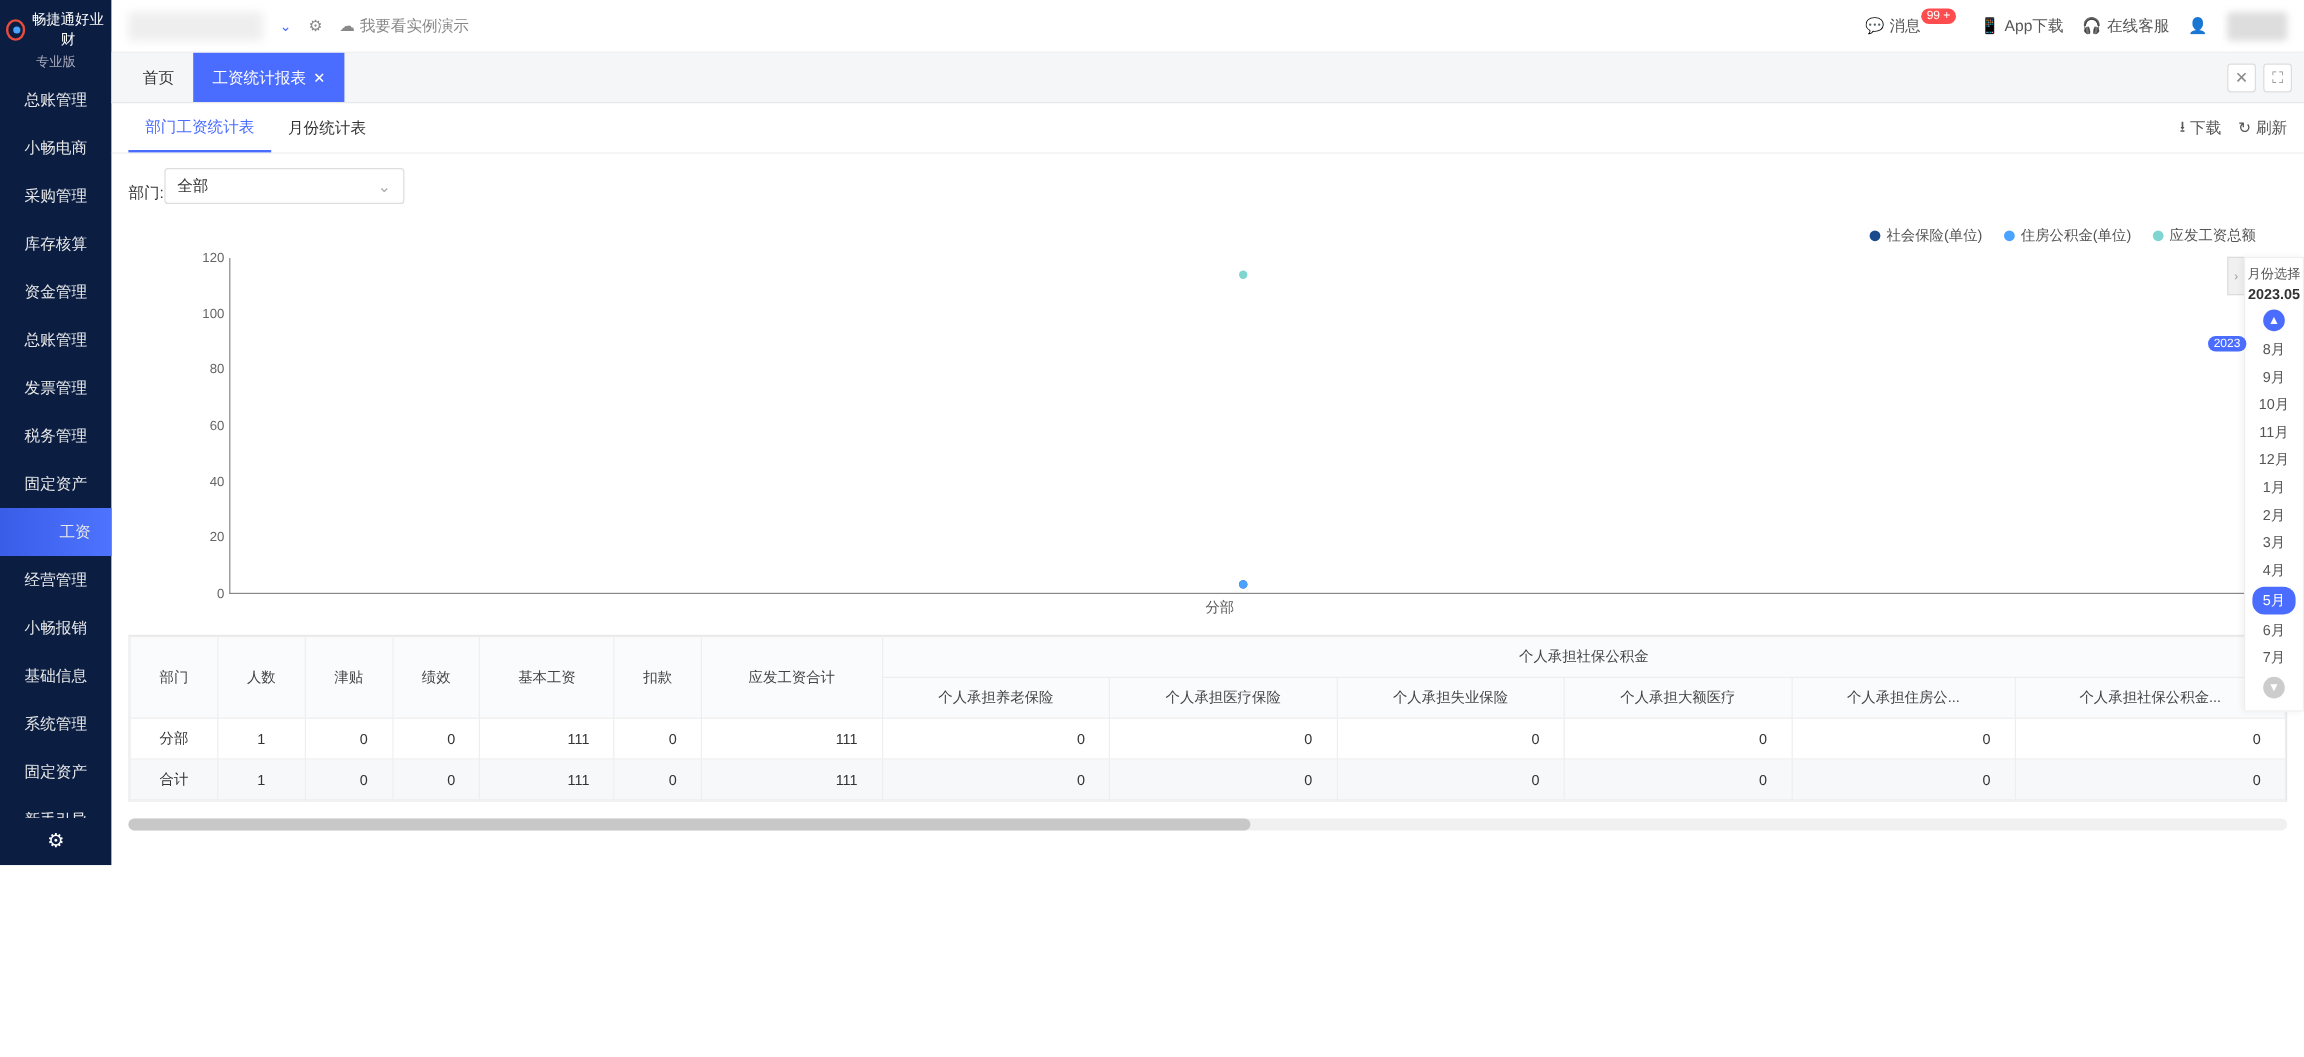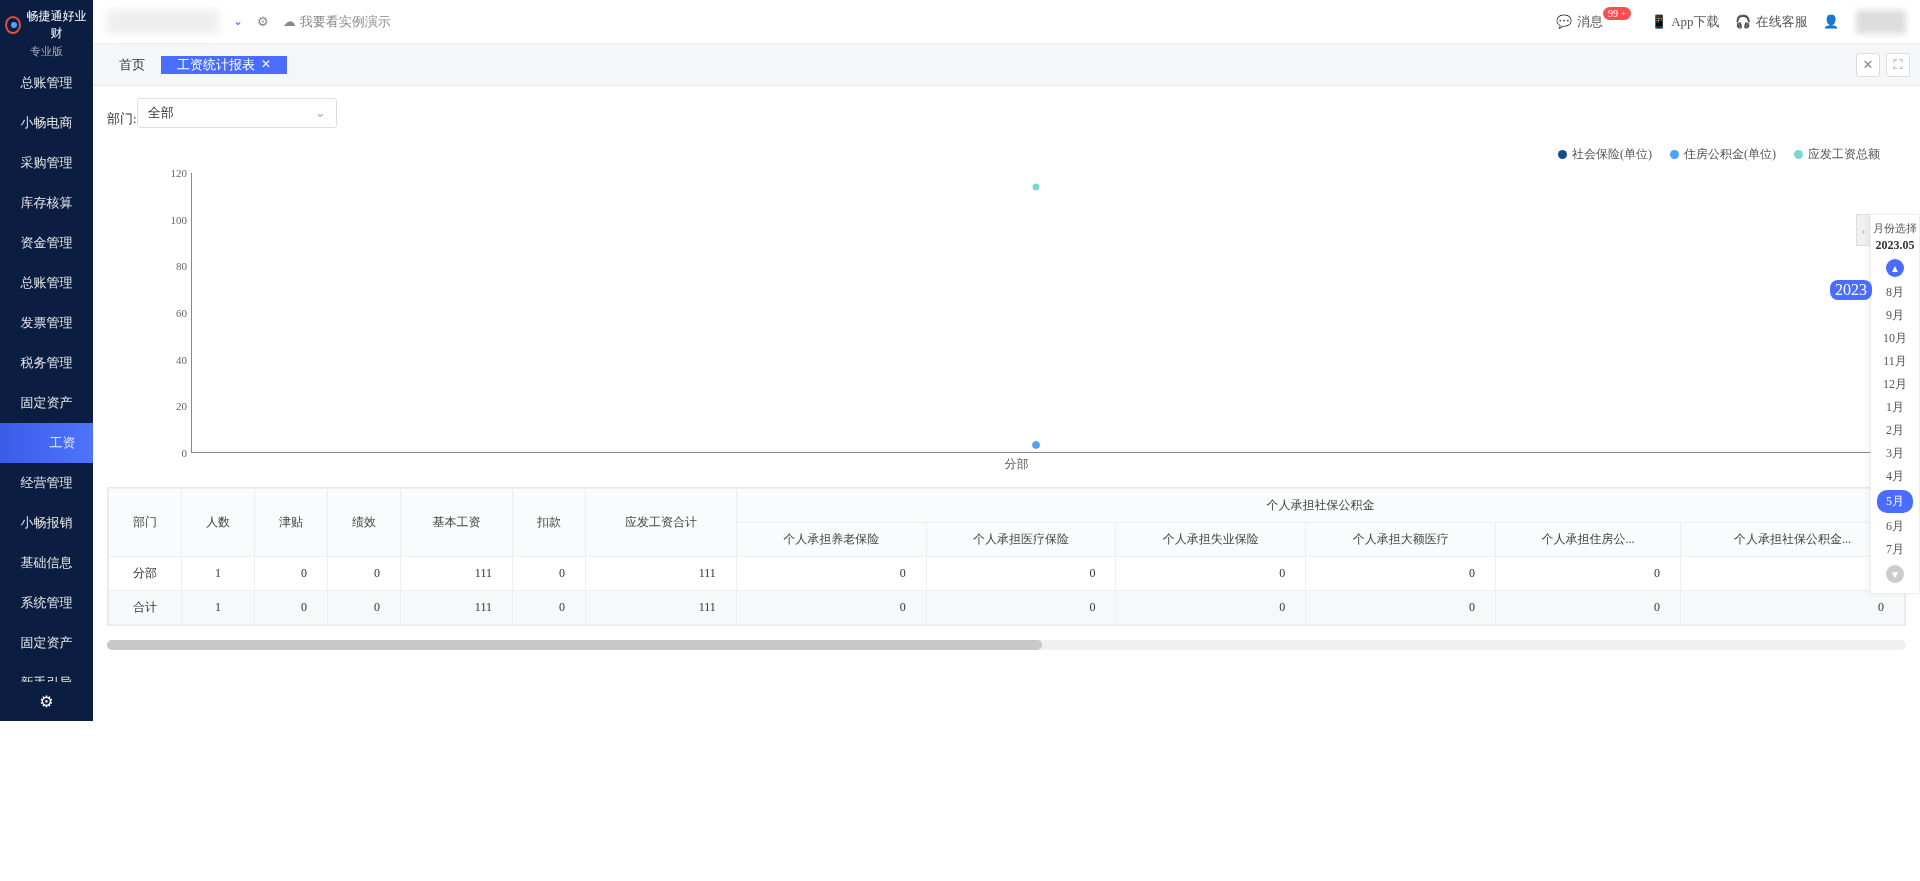--- a/index.html
+++ b/index.html
@@ -1,17 +1,17 @@
 <!DOCTYPE html>
 <html><head>
 <meta charset="utf-8">
 <style>
 * { box-sizing: border-box; margin: 0; padding: 0; }
 body { font-family: -apple-system, "Microsoft YaHei", sans-serif; font-size: 13px; color: #333; background: #fff; overflow: hidden; }
-.app { display: flex; height: 721px; width: 1920px; font-family: Liberation Serif, serif; }
+.app { display: flex; height: 721px; width: 1920px; }
 
 
 .sidebar { width: 93px; background: #0b1e42; color: #fff; display: flex; flex-direction: column; }
 .logo-block { padding: 8px 5px 4px; text-align: center; color: #fff; }
 .logo-row { display:flex; align-items:center; justify-content:center; gap:4px;}
 .logo-circle { width:18px; height:18px; border:2px solid #e74c3c; border-radius:50%; position:relative; }
 .logo-circle::after{content:""; position:absolute; width:6px;height:6px;background:#4aa3ff;border-radius:50%; top:4px; left:4px;}
 .logo-text { font-size:12px; }
 .logo-sub { font-size:11px; color:#aab; margin-top:2px;}
 .menu { flex:1; overflow:auto; }
@@ -77,21 +77,21 @@
 .fake-thumb { position:absolute; left:0; width:52%; height:100%; background:#c8c8c8; border-radius:5px;}
 
 
 .month-panel { position:absolute; right:0; top:128px; width:50px; background:#fff; border:1px solid #eee; box-shadow:-2px 0 6px rgba(0,0,0,0.05); text-align:center; padding:6px 0; font-size:12px;}
 .month-title{font-size:11px; color:#555;}
 .month-year{font-weight:600; margin:2px 0 6px;}
 .month-scroll-btn{width:18px;height:18px;background:#4a6cff;color:#fff;border-radius:50%;margin:4px auto;display:flex;align-items:center;justify-content:center;font-size:10px;cursor:pointer;}
 .month-scroll-btn.gray{background:#ccc;}
 .month-list div{padding:3px 0; cursor:pointer; color:#555;}
 .month-list div.sel{background:#4a6cff;color:#fff;border-radius:10px;margin:2px 6px;}
-.year-tag{position:absolute; right:48px; top:194px; background:#4a6cff; color:#fff; font-size:16px; padding:1px 5px; border-radius:8px;}
+.year-tag{position:absolute; right:48px; top:194px; background:#4a6cff; color:#fff; font-size:10px; padding:1px 5px; border-radius:8px;}
 .collapse-nub{position:absolute; right:50px; top:128px; width:14px;height:32px;background:#f0f0f0;border:1px solid #ddd;border-right:none;display:flex;align-items:center;justify-content:center;color:#999;font-size:10px;cursor:pointer;}
 </style>
 </head>
 <body>
 
 <div class="app">
 
   <div class="sidebar">
     <div class="logo-block">
       <div class="logo-row">
@@ -149,37 +149,53 @@
         <span class="hdr-item">
           <span>🎧</span>
           <span>在线客服</span>
         </span>
         <span style="color:#bbb;">👤</span>
         <span class="avatar-blur"></span>
       </div>
     </div>
 
     <div class="tabrow">
-      <div id="tabs-host" style="display: flex; height: 100%; align-items: center;">
+      <div id="tabs-host" style="display: flex; height: 100%;">
           <div class="tab">
             <span>首页</span>
           </div>
           <div class="tab active">
             <span>工资统计报表</span>
             <span class="tab-close">✕</span>
           </div>
         </div>
       <div class="tabrow-right">
         <div class="sq-btn">✕</div>
         <div class="sq-btn">⛶</div>
       </div>
     </div>
 
     <div class="content">
 
+      <div class="subtabs">
+        <div id="subtabs-host" style="display:flex;height:100%;">
+            <div class="subtab active">部门工资统计表</div>
+            <div class="subtab">月份统计表</div>
+          </div>
+        <div class="subtabs-right">
+          <span class="link-btn">
+            <span>⭳</span>
+            <span>下载</span>
+          </span>
+          <span class="link-btn">
+            <span>↻</span>
+            <span>刷新</span>
+          </span>
+        </div>
+      </div>
 
       <div class="filter-row">
         <span>部门:</span>
         <div class="select-box">
           <span>全部</span>
           <span style="color:#aaa;">⌄</span>
         </div>
       </div>
 
       <div class="chart-wrap">

